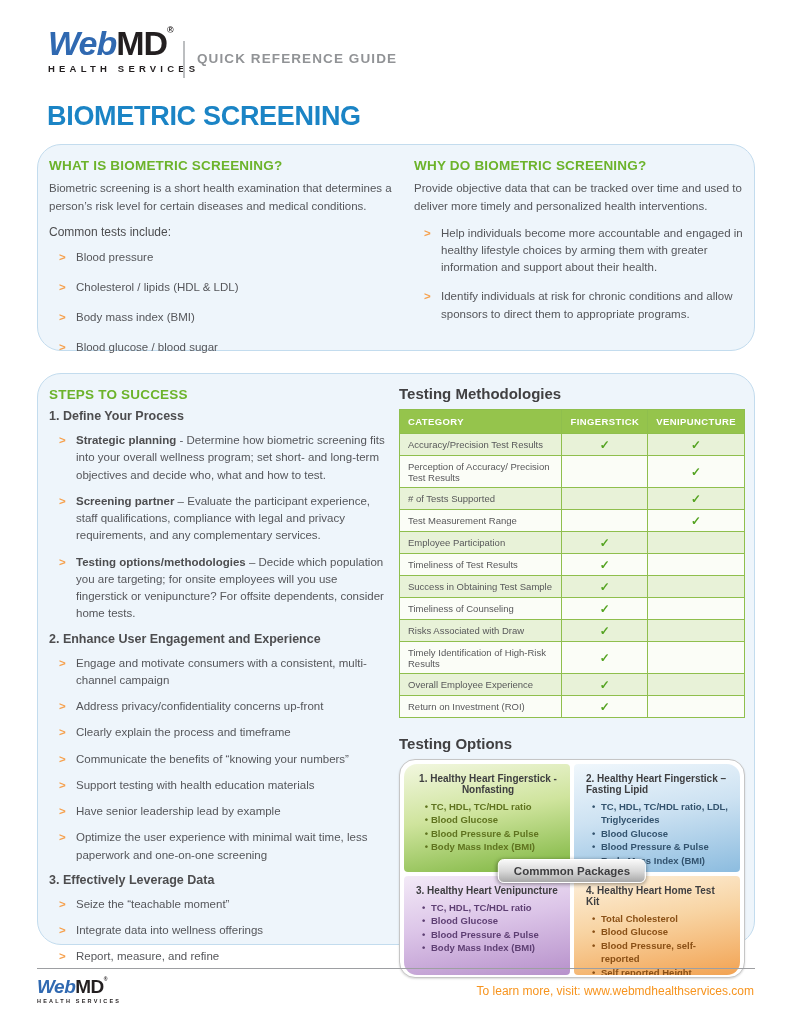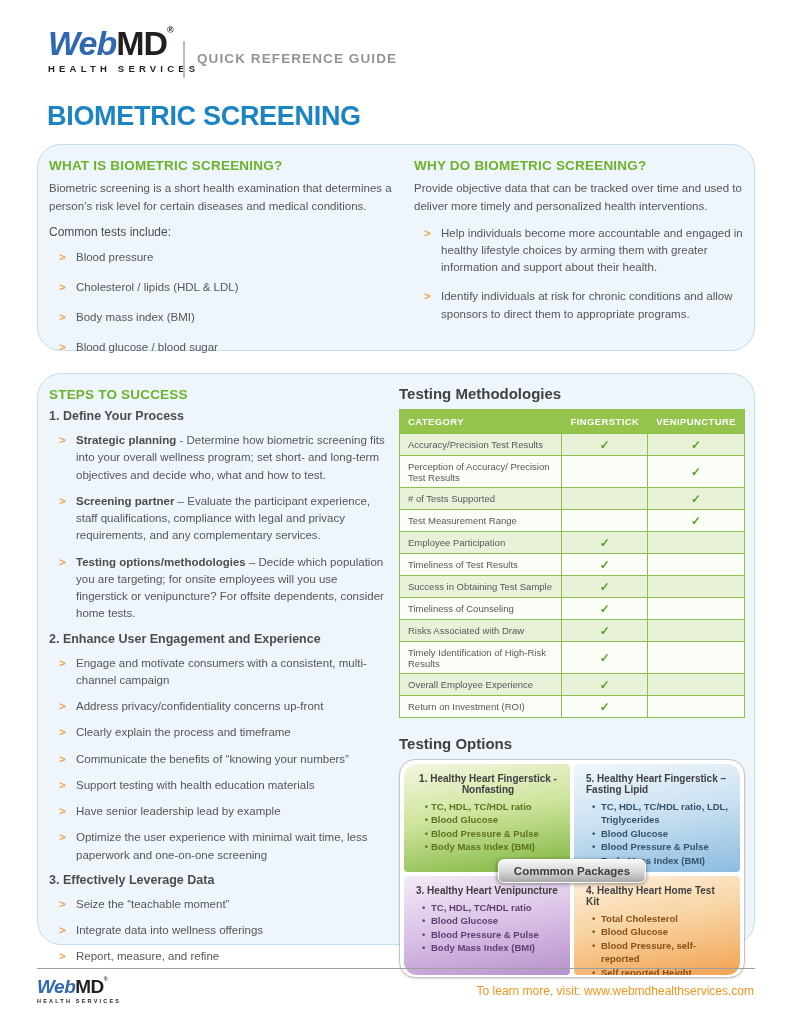--- a/index.html
+++ b/index.html
@@ -357,21 +357,21 @@
                 <span class="p-text">Blood Pressure &amp; Pulse</span>
               </div>
 
               <div class="p-item">
                 <span class="p-dot">•</span>
                 <span class="p-text">Body Mass Index (BMI)</span>
               </div>
             </div>
         </div>
         <div class="pkg pkg-blue">
-          <div class="pkg-title">5. Healthy Heart Fingerstick – Fasting Lipid</div>
+          <div class="pkg-title">2. Healthy Heart Fingerstick – Fasting Lipid</div>
           <div>
 
               <div class="p-item">
                 <span class="p-dot">•</span>
                 <span class="p-text">TC, HDL, TC/HDL ratio, LDL, Triglycerides</span>
               </div>
 
               <div class="p-item">
                 <span class="p-dot">•</span>
                 <span class="p-text">Blood Glucose</span>

